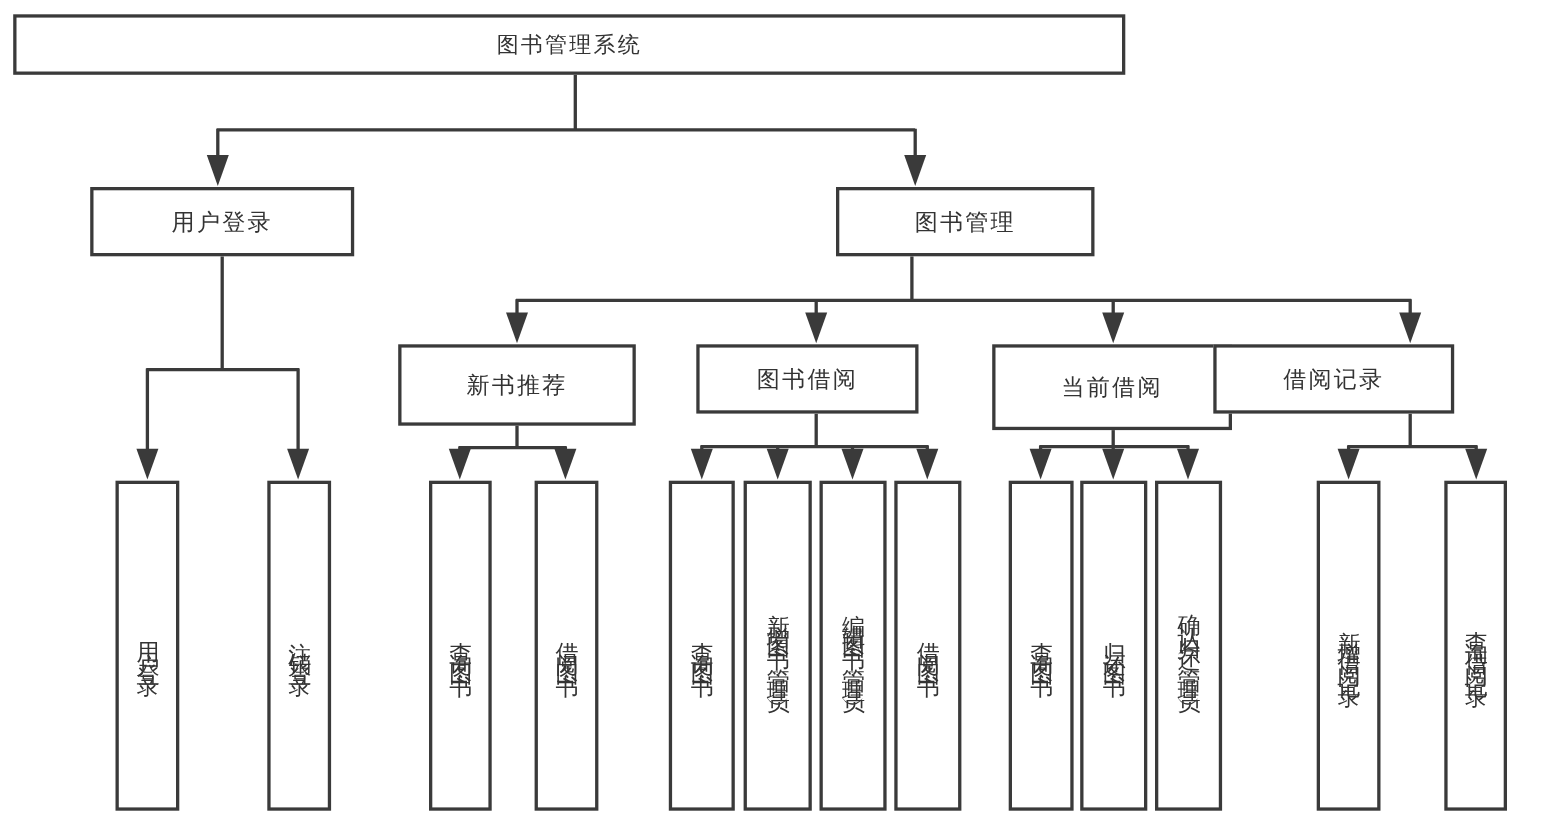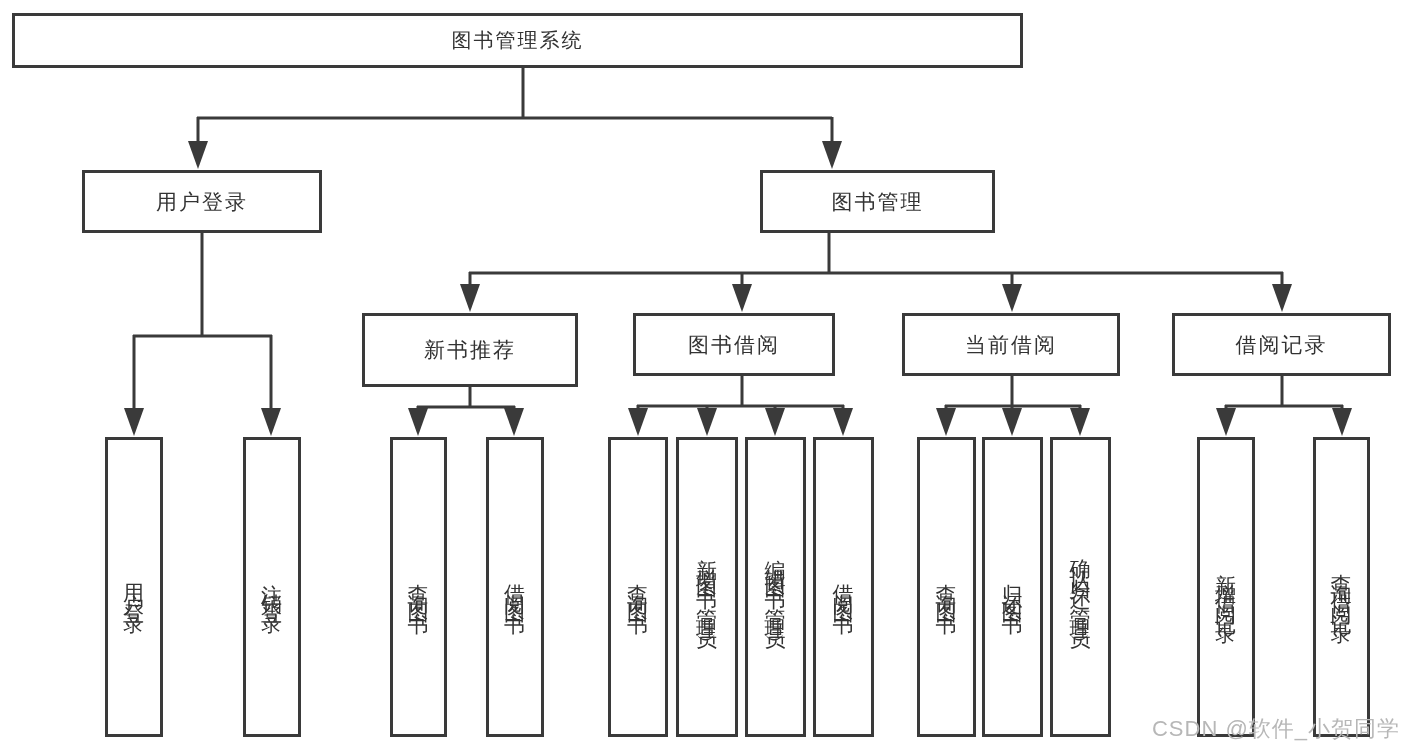--- a/index.html
+++ b/index.html
@@ -140,24 +140,24 @@
   <div class="node h-node" style="left:712px; top:170px; width:235px; height:63px;margin-left:48px;">
     <span class="lbl">图书管理</span>
   </div>
 
   <div class="node h-node" style="left:362px; top:313px; width:216px; height:74px;">
     <span class="lbl">新书推荐</span>
   </div>
   <div class="node h-node" style="left:633px; top:313px; width:202px; height:63px;">
     <span class="lbl">图书借阅</span>
   </div>
-  <div class="node h-node" style="left:902px; top:313px; width:218px; height:63px;">
+  <div class="node h-node" style="left:902px; top:313px; width:218px; height:78px;">
     <span class="lbl">当前借阅</span>
   </div>
-  <div class="node h-node" style="left:1172px; top:313px; width:219px; height:63px;">
+  <div class="node h-node" style="left:1103px; top:313px; width:219px; height:63px;">
     <span class="lbl">借阅记录</span>
   </div>
 
   <div class="node v-node" style="left:105px; top:437px; width:58px; height:300px;">
     <span class="lbl">用户登录</span>
   </div>
   <div class="node v-node" style="left:243px; top:437px; width:58px; height:300px;">
     <span class="lbl">注销登录</span>
   </div>
 
@@ -191,15 +191,14 @@
     <span class="lbl">确认归还（管理员）</span>
   </div>
 
   <div class="node v-node" style="left:1197px; top:437px; width:58px; height:300px;">
     <span class="lbl">新增借阅记录</span>
   </div>
   <div class="node v-node" style="left:1313px; top:437px; width:57px; height:300px;">
     <span class="lbl">查询借阅记录</span>
   </div>
 
-  <div class="watermark">CSDN @软件_小贺同学</div>
 
 </div>
 
 </body></html>

